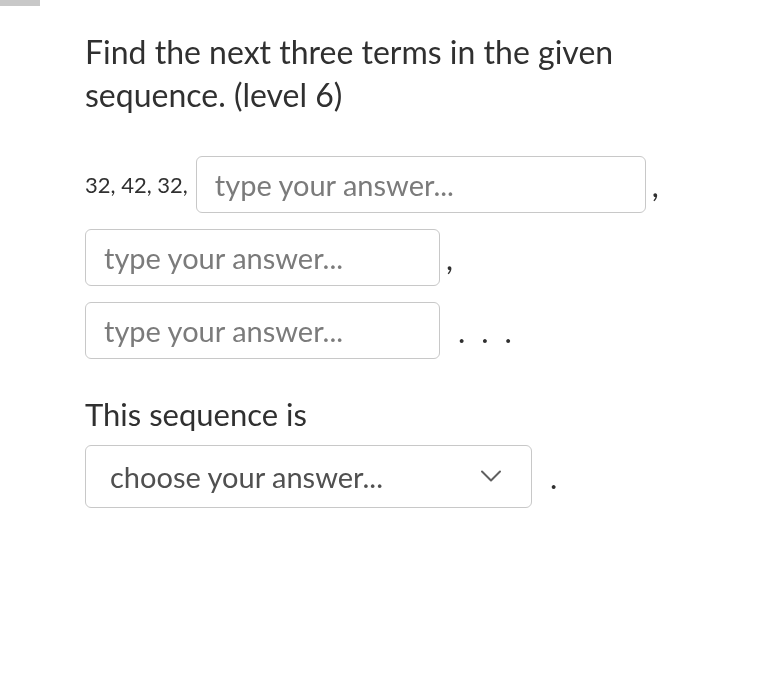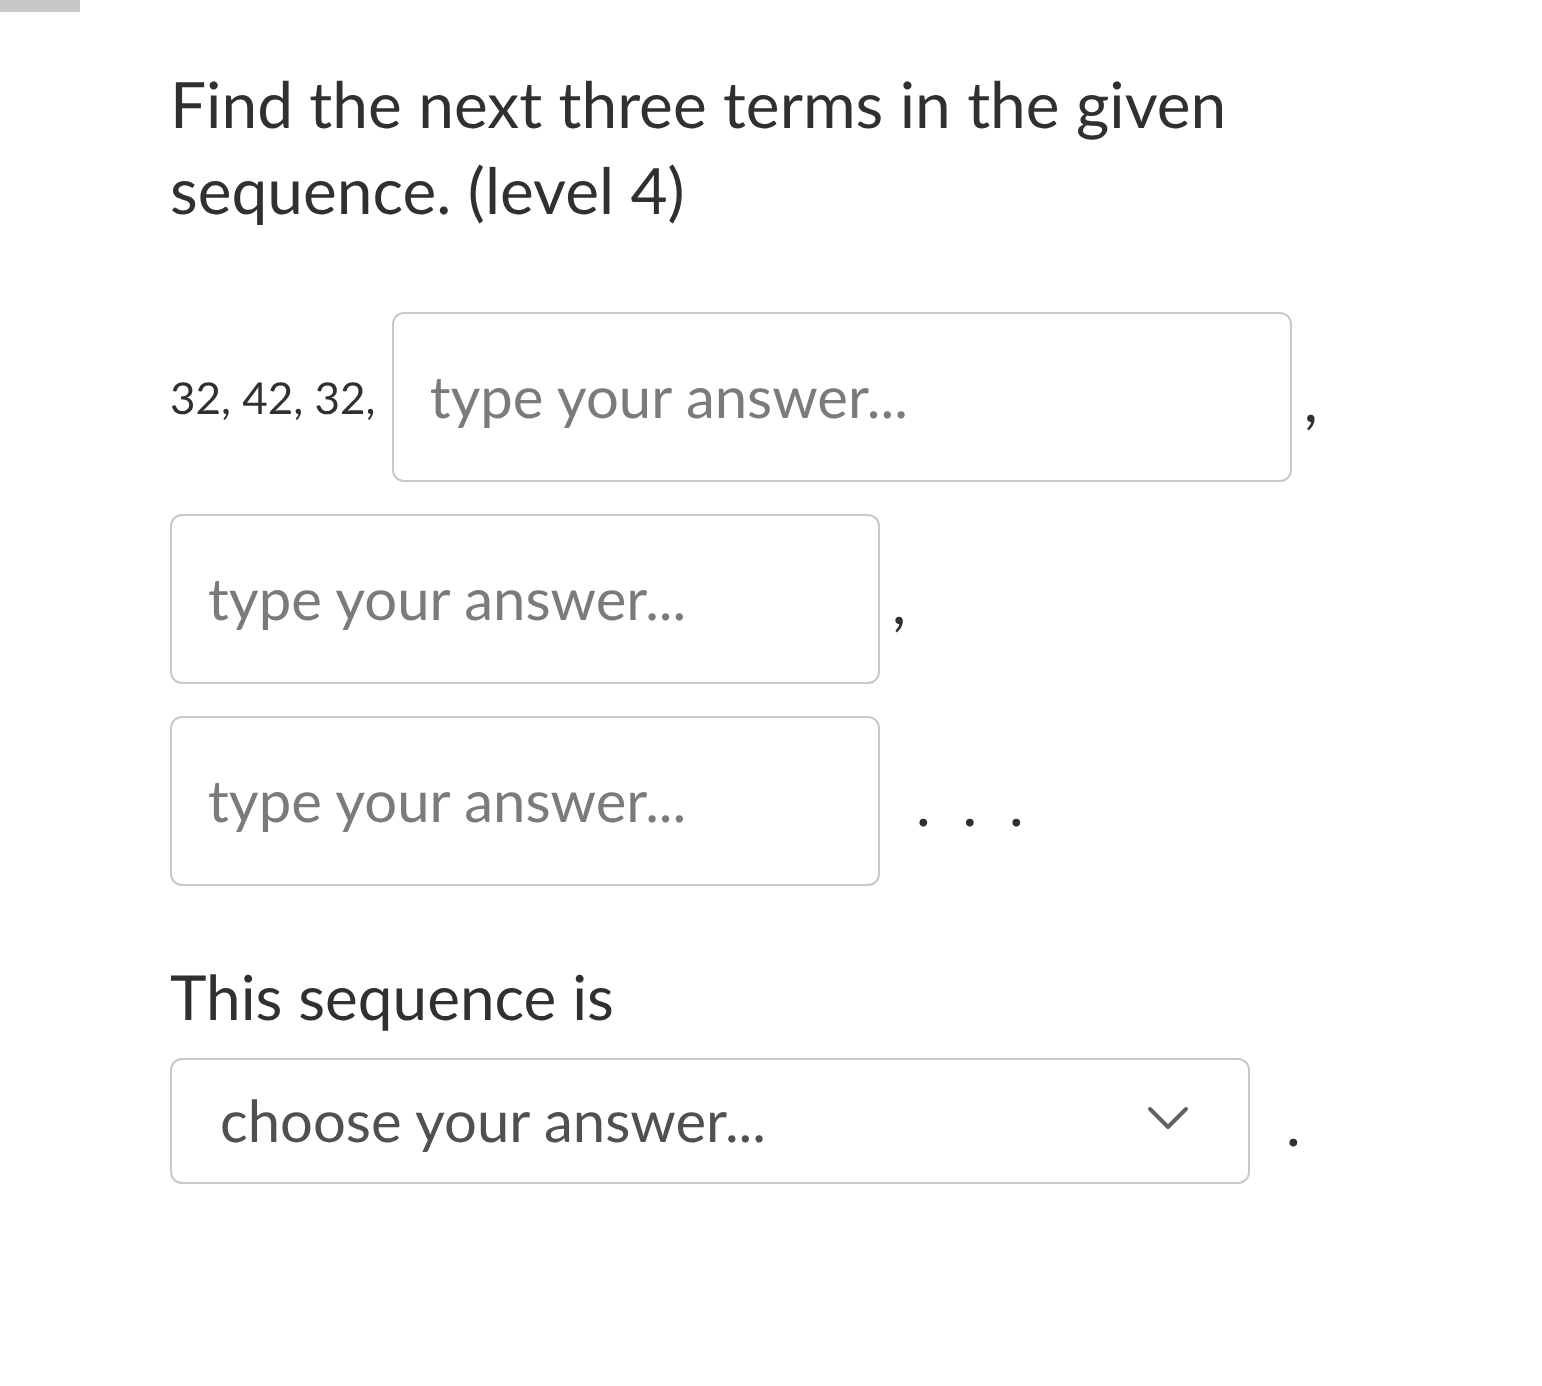--- a/index.html
+++ b/index.html
@@ -32,21 +32,21 @@
       font-weight: 400;
       margin-right: 8px;
     }
     .answer-input {
       font-family: inherit;
       font-size: 29px;
       font-weight: 400;
       color: #606060;
       border: 1.5px solid #c8c8c8;
       border-radius: 6px;
-      padding: 24px 18px;
+      padding: 10px 18px;
       outline: none;
       background: #ffffff;
     }
     .answer-input::placeholder {
       color: #7b7b7b;
       opacity: 1;
     }
     .input-1 {
       width: 450px;
     }
@@ -86,21 +86,21 @@
       font-weight: 400;
       color: #505050;
       border: 1.5px solid #c8c8c8;
       border-radius: 6px;
       padding: 13px 60px 13px 24px;
       outline: none;
       background: #ffffff;
       appearance: none;
       -webkit-appearance: none;
       -moz-appearance: none;
-      width: 540px;
+      width: 447px;
       cursor: pointer;
     }
     .chevron {
       position: absolute;
       right: 30px;
       top: 50%;
       transform: translateY(-50%);
       pointer-events: none;
     }
     .period {
@@ -115,21 +115,21 @@
       width: 40px;
       height: 6px;
       background: #c8c8c8;
     }
   </style>
 </head>
 <body>
 
 <div class="tab-indicator"></div>
 
-<div class="title">Find the next three terms in the given sequence. (level 4)</div>
+<div class="title">Find the next three terms in the given sequence. (level 6)</div>
 
 <div class="row">
   <span class="sequence-prefix">32, 42, 32,</span>
   <input type="text" class="answer-input input-1" placeholder="type your answer..." style="">
   <span class="after-text">,</span>
 </div>
 
 <div class="row">
   <input type="text" class="answer-input input-2" placeholder="type your answer..." style="">
   <span class="after-text">,</span>

